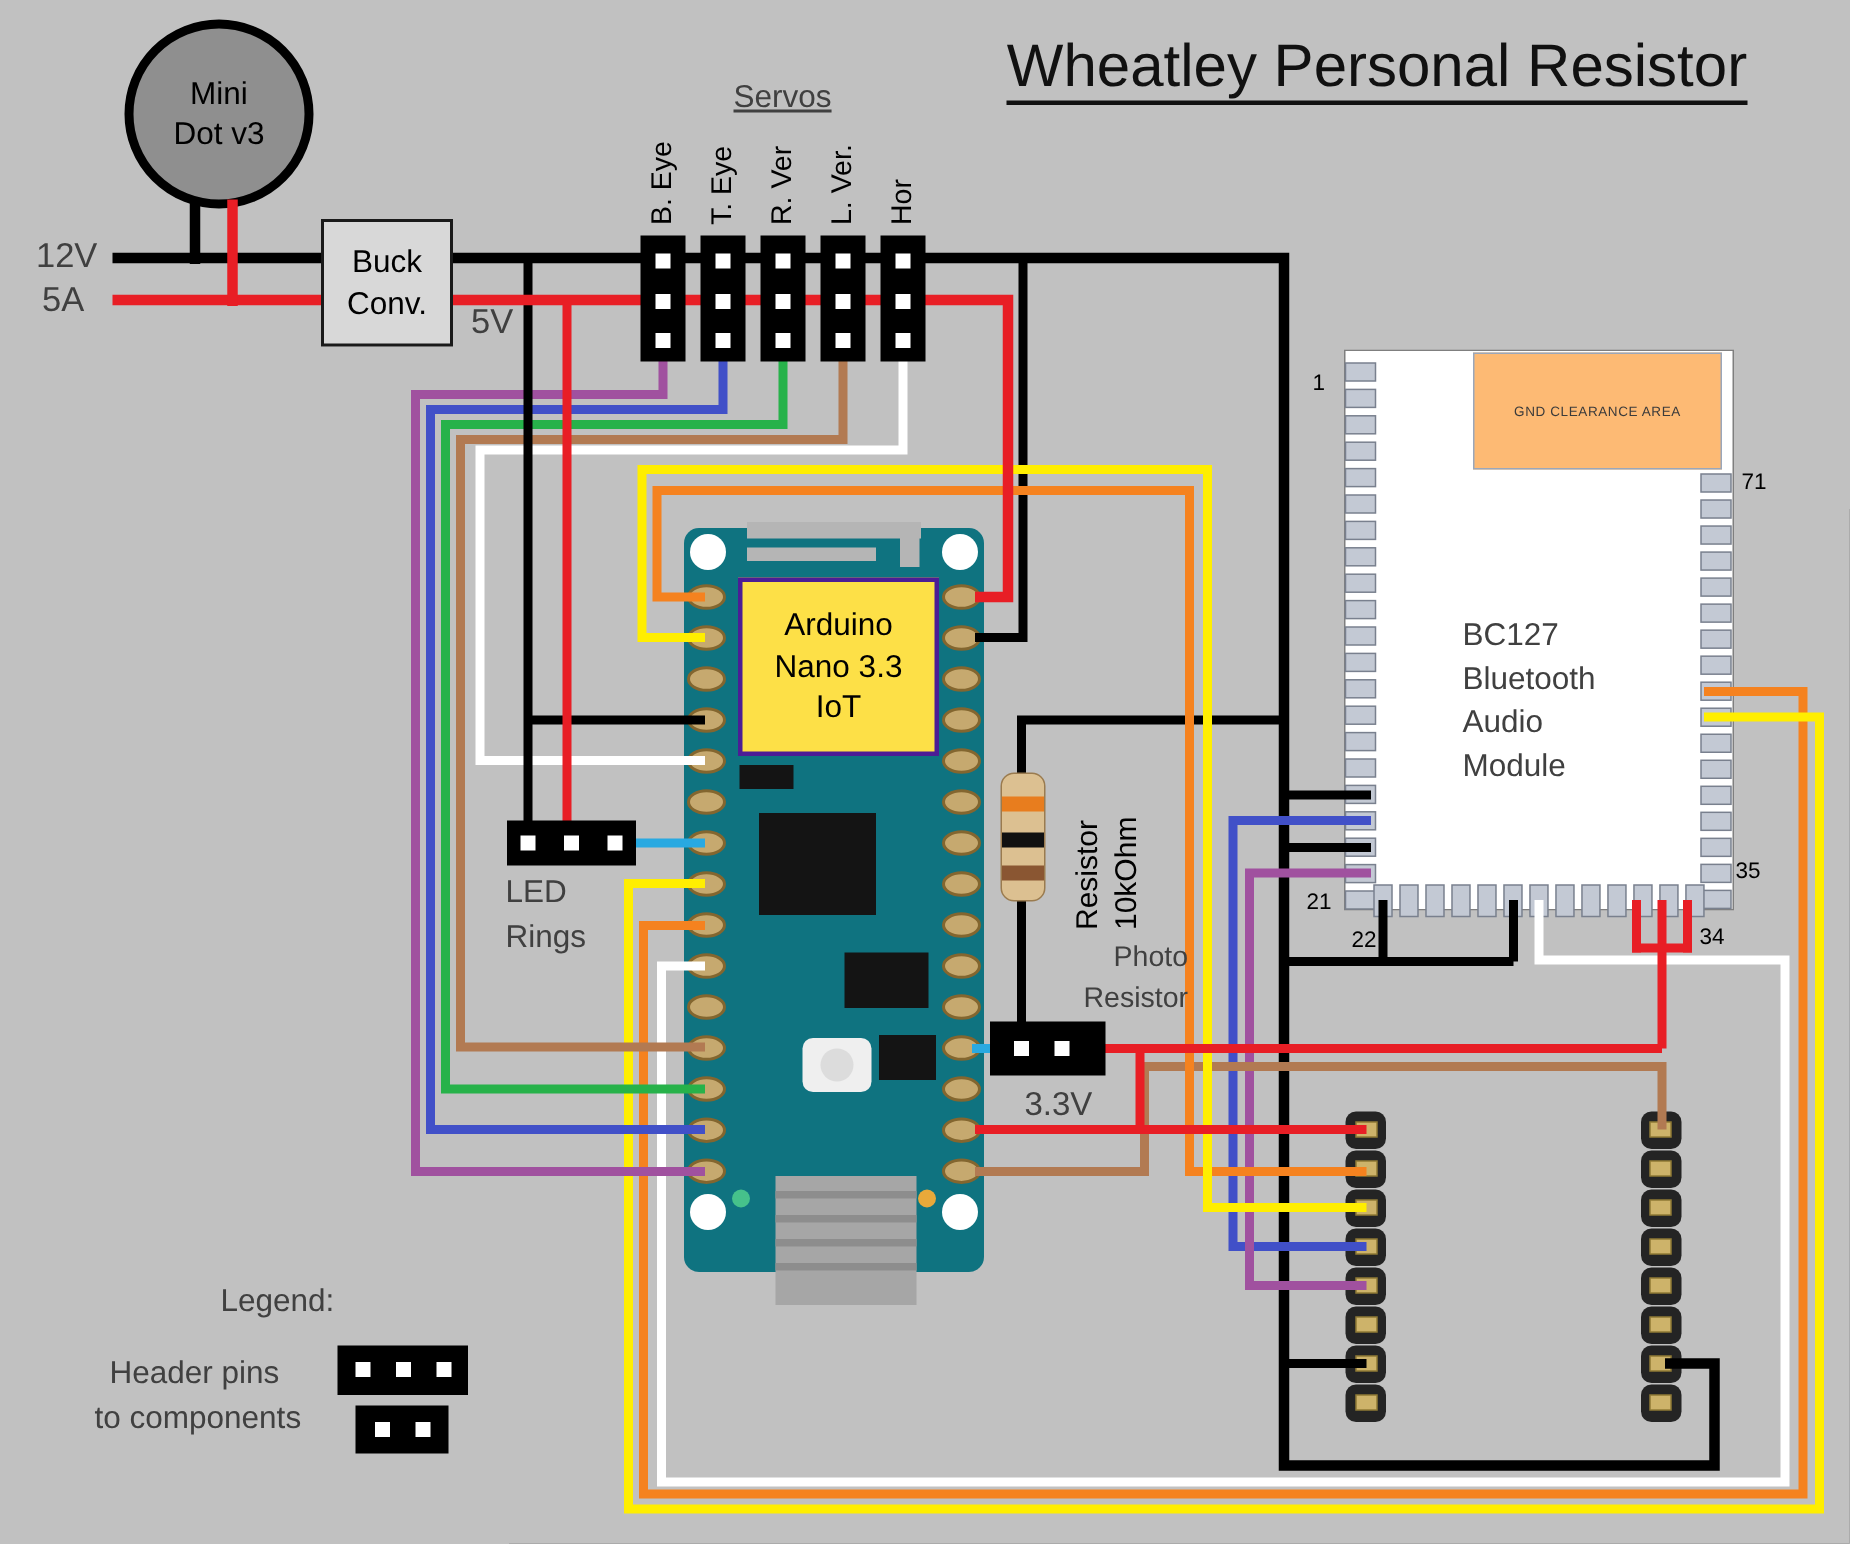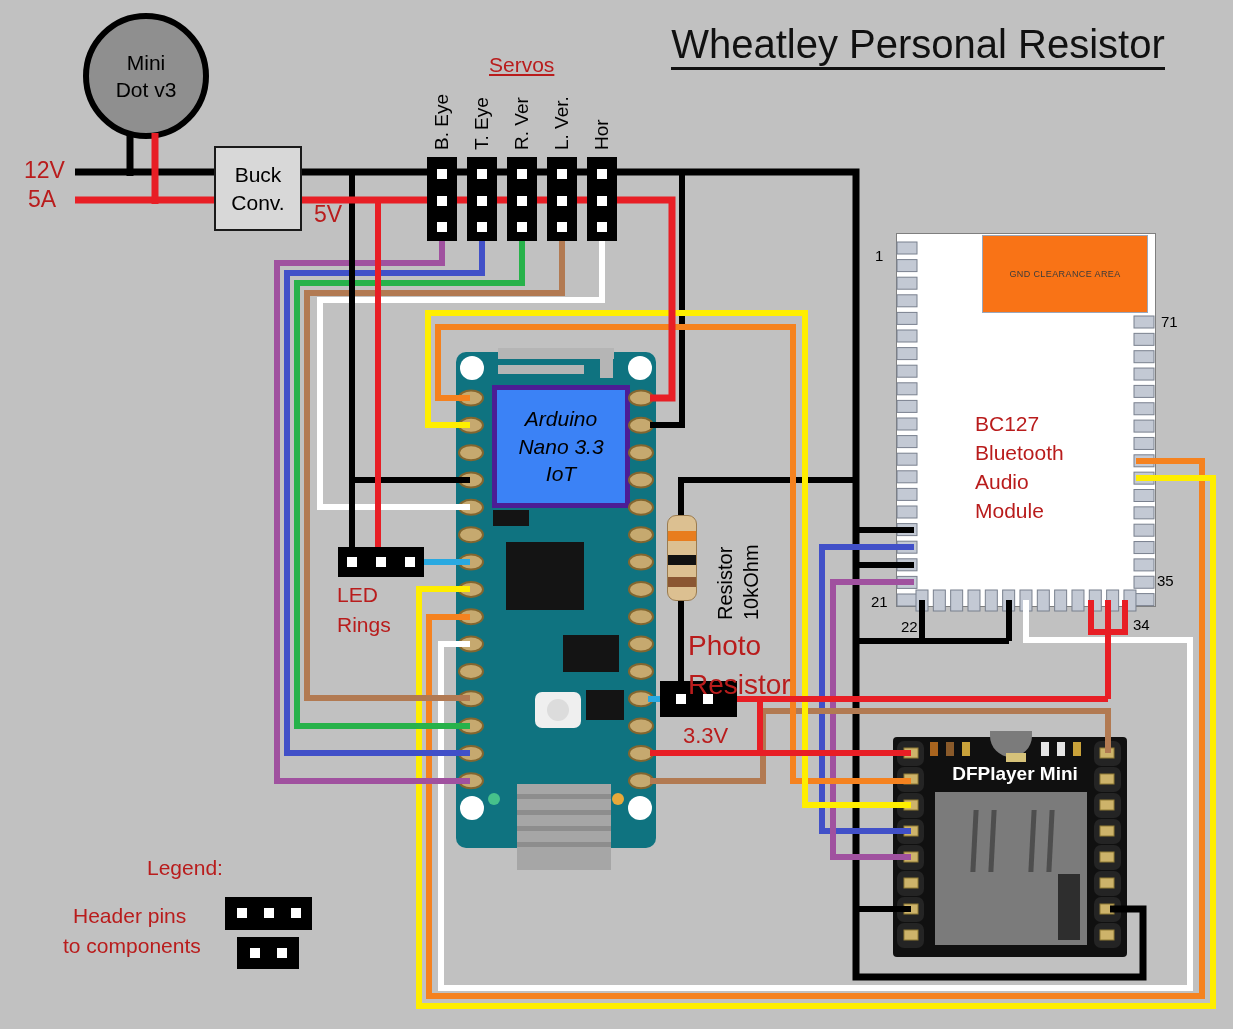--- a/index.html
+++ b/index.html
@@ -1,17 +1,17 @@
 <!DOCTYPE html>
 <html><head>
 <meta charset="utf-8">
 <style>
   html,body{margin:0;padding:0;background:#9a9a9a;font-family:"Liberation Sans",sans-serif;}
   #stage{position:relative;width:1233px;height:1029px;background:#c1c1c1;overflow:hidden;}
-  .lbl{position:absolute;color:#b91c1c;white-space:pre-line;line-height:1.18;}
+  .lbl{position:absolute;color:#404040;white-space:pre-line;line-height:1.18;}
   .pin{position:absolute;background:#fff;width:10px;height:10px;}
   .hdr{position:absolute;background:#000;z-index:6;}
   #wire-svg{position:absolute;left:0;top:0;z-index:5;}
   
   #title{position:absolute;left:628px;top:22px;width:580px;text-align:center;font-size:40px;
          color:#111;z-index:7;}
   #title span{border-bottom:3px solid #111;padding-bottom:1px;}
   
   #echo{position:absolute;left:83px;top:13px;width:114px;height:114px;border-radius:50%;
         background:#8f8f8f;border:6px solid #000;z-index:4;display:flex;align-items:center;
@@ -19,35 +19,35 @@
   
   #buck{position:absolute;left:214px;top:146px;width:84px;height:81px;background:#d8d8d8;
         border:2px solid #1a1a1a;z-index:6;display:flex;align-items:center;justify-content:center;
         text-align:center;font-size:21px;line-height:1.3;}
   .rot{position:absolute;transform:rotate(-90deg);transform-origin:0 0;white-space:pre;
        font-size:19px;z-index:3;}
   
   #arduino{position:absolute;left:456px;top:352px;width:200px;height:496px;background:#0f7380;
            border-radius:10px;z-index:4;}
   .hole{position:absolute;width:24px;height:24px;border-radius:50%;background:#fff;}
-  #ard-shield{position:absolute;left:36px;top:33px;width:128px;height:113px;background:#3b82f6;
-              border:5px solid #4c1d95;display:flex;align-items:center;justify-content:center;
-              text-align:center;font-size:21px;line-height:1.32;font-style:italic;}
+  #ard-shield{position:absolute;left:36px;top:33px;width:128px;height:113px;background:#fde047;
+              border:3px solid #4c1d95;display:flex;align-items:center;justify-content:center;
+              text-align:center;font-size:21px;line-height:1.32;}
   .bar{position:absolute;background:#b5b5b5;}
   .chip{position:absolute;background:#141414;}
   #btn{position:absolute;left:79px;top:340px;width:46px;height:36px;background:#efefef;
        border-radius:7px;}
   #btn i{position:absolute;left:12px;top:7px;width:22px;height:22px;border-radius:50%;background:#dcdcdc;display:block;}
   #usb{position:absolute;left:61px;top:432px;width:94px;height:86px;background:#a6a6a6;}
   #usb i{position:absolute;left:0;width:94px;height:5px;background:#8d8d8d;display:block;}
   .led{position:absolute;width:12px;height:12px;border-radius:50%;}
   
   #bc127{position:absolute;left:896px;top:233px;width:258px;height:372px;background:#fff;
          border:1px solid #7f7f7f;z-index:4;}
-  #gndarea{position:absolute;left:982px;top:235px;width:164px;height:76px;background:#f97316;
+  #gndarea{position:absolute;left:982px;top:235px;width:164px;height:76px;background:#fdba74;
            border:1px solid #9aa7bb;z-index:4;display:flex;align-items:center;justify-content:center;
            font-size:9px;color:#3b3b3b;letter-spacing:.4px;}
   
   #dfplayer{position:absolute;left:893px;top:737px;width:234px;height:220px;background:#101010;
             border-radius:4px;z-index:4;}
   #sdslot{position:absolute;left:42px;top:55px;width:152px;height:153px;background:#7b7b7b;}
   #sdslot .slit{position:absolute;top:18px;width:5px;height:62px;background:#4e4e4e;transform:skewX(-3deg);}
   #sdnotch{position:absolute;left:97px;top:-6px;width:42px;height:26px;border-radius:0 0 21px 21px;background:#7b7b7b;}
   .smd{position:absolute;width:8px;height:14px;}
   #dfname{position:absolute;left:47px;top:26px;width:150px;text-align:center;color:#fff;
@@ -282,21 +282,21 @@
 Rings</div>
 
   <div id="resistor">
     <div class="band" style="top:15px;background:#e87d1e;"></div>
     <div class="band" style="top:39px;background:#111;"></div>
     <div class="band" style="top:61px;background:#8a5632;"></div>
   </div>
   <div class="rot" style="left:712px;top:620px;font-size:20px;line-height:1.3;z-index:7;">Resistor
 10kOhm</div>
 
-  <div class="lbl" style="left:688px;top:626px;width:104px;text-align:left;font-size:28px;line-height:1.4;z-index:7;">Photo
+  <div class="lbl" style="left:688px;top:626px;width:104px;text-align:right;font-size:19px;line-height:1.4;z-index:7;">Photo
 Resistor</div>
   <div class="hdr" style="left:660px;top:681px;width:77px;height:36px;">
     <div class="pin" style="left:16px;top:13px;"></div>
     <div class="pin" style="left:43px;top:13px;"></div>
   </div>
   <div class="lbl" style="left:683px;top:723px;font-size:22px;z-index:7;">3.3V</div>
 
   <div id="bc127"></div>
   <div id="gndarea">
       <span>GND CLEARANCE AREA</span>
@@ -305,38 +305,20 @@
 Bluetooth
 Audio
 Module</div>
   <div class="num" style="left:875px;top:247px;">1</div>
   <div class="num" style="left:1161px;top:313px;">71</div>
   <div class="num" style="left:1157px;top:572px;">35</div>
   <div class="num" style="left:871px;top:593px;">21</div>
   <div class="num" style="left:901px;top:618px;">22</div>
   <div class="num" style="left:1133px;top:616px;">34</div>
 
-  <div id="dfplayer">
-    <div id="sdnotch"></div>
-    <div id="dfname">DFPlayer Mini</div>
-    <div class="smd" style="left:37px;top:5px;background:#a9641e;"></div>
-    <div class="smd" style="left:53px;top:5px;background:#8a5a2a;"></div>
-    <div class="smd" style="left:69px;top:5px;background:#c9a23a;"></div>
-    <div class="smd" style="left:148px;top:5px;background:#e4e4e4;"></div>
-    <div class="smd" style="left:164px;top:5px;background:#e4e4e4;"></div>
-    <div class="smd" style="left:180px;top:5px;background:#c9a23a;"></div>
-    <div class="smd" style="left:113px;top:16px;width:20px;height:9px;background:#d6c27a;"></div>
-    <div id="sdslot">
-      <div class="slit" style="left:37px;"></div>
-      <div class="slit" style="left:55px;"></div>
-      <div class="slit" style="left:95px;"></div>
-      <div class="slit" style="left:113px;"></div>
-      <div style="position:absolute;left:123px;top:82px;width:22px;height:66px;background:#2e2e2e;"></div>
-    </div>
-  </div>
 
   <div class="lbl leg-lbl" style="left:147px;top:856px;z-index:7;">Legend:</div>
   <div class="lbl leg-lbl" style="left:73px;top:904px;z-index:7;">Header pins</div>
   <div class="lbl leg-lbl" style="left:63px;top:934px;z-index:7;">to components</div>
   <div class="hdr" style="left:225px;top:897px;width:87px;height:33px;">
     <div class="pin" style="left:12px;top:11px;"></div>
     <div class="pin" style="left:39px;top:11px;"></div>
     <div class="pin" style="left:66px;top:11px;"></div>
   </div>
   <div class="hdr" style="left:237px;top:937px;width:62px;height:32px;">

